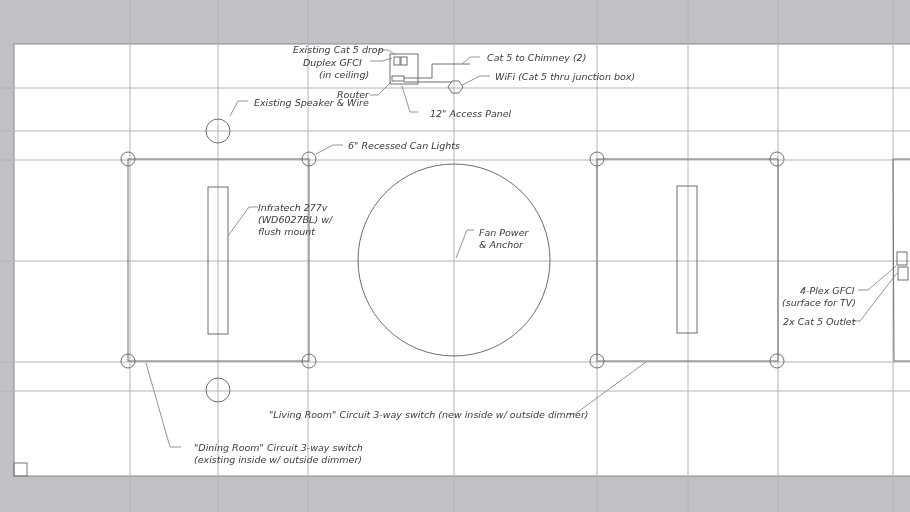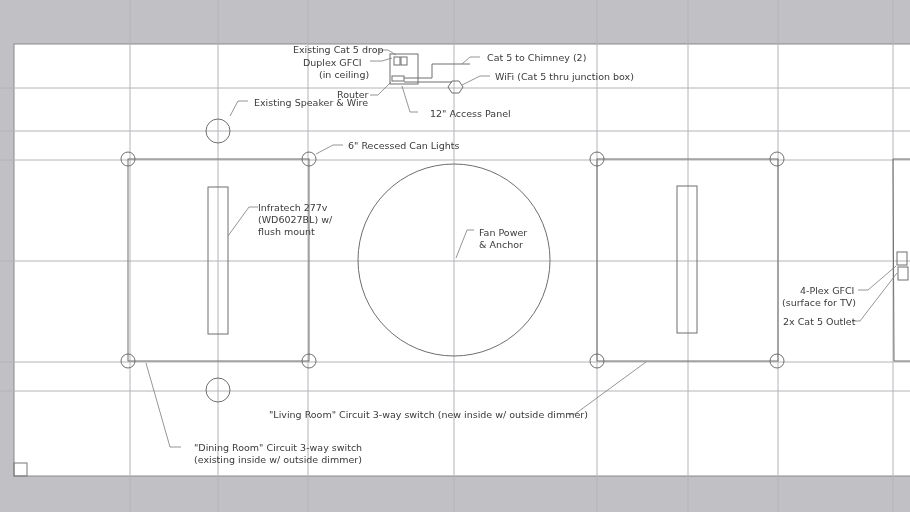--- a/index.html
+++ b/index.html
@@ -1,17 +1,17 @@
 <!DOCTYPE html>
 <html><head>
   <meta charset="utf-8">
   <style>
     html, body { margin: 0; padding: 0; }
     body { width: 910px; height: 512px; overflow: hidden; background: #c1c1c5; font-family: "DejaVu Sans", sans-serif; }
-    #stage { position: relative; width: 790px; height: 512px; }
+    #stage { position: relative; width: 790px; height: 512px; font-style: italic; }
     svg { position: absolute; left: 0; top: 0; }
     .lbl { font-family: "DejaVu Sans", sans-serif; font-size: 9.5px; fill: #3a3a3a; }
   </style>
 </head>
 <body>
 
 <div id="stage">
 <svg width="910" height="512" viewBox="0 0 910 512" xmlns="http://www.w3.org/2000/svg">
 
   <rect x="14" y="44" width="900" height="432" fill="#ffffff" stroke="#8a8a8a" stroke-width="1"></rect>

